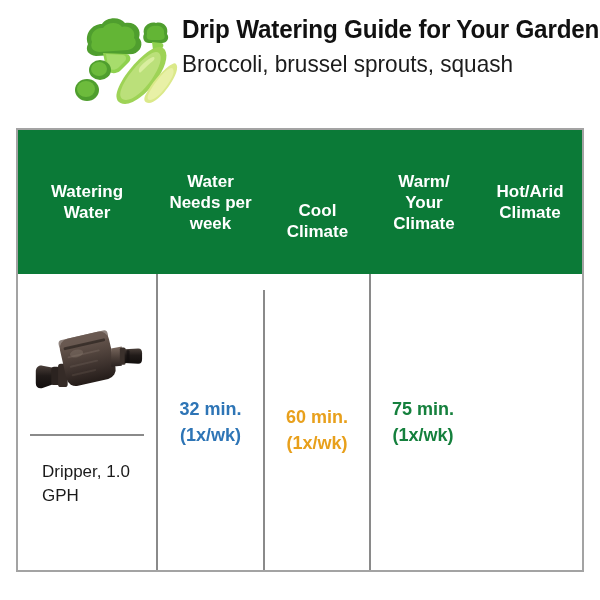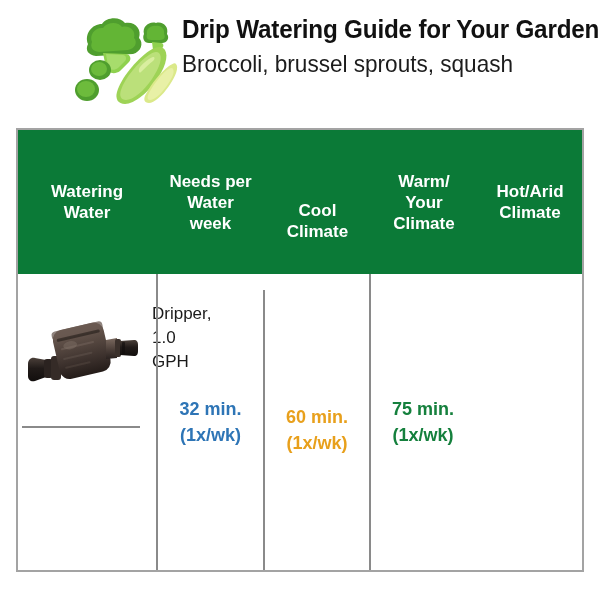--- a/index.html
+++ b/index.html
@@ -124,24 +124,24 @@
     display: flex;
     flex-direction: column;
     align-items: center;
     justify-content: center;
     text-align: center;
   }
   .bcell + .bcell { border-left: 2px solid #8a8a8a; }
 
   
   #device-cell {
-    flex-direction: row;
+    flex-direction: column;
     justify-content: flex-start;
     align-items: stretch;
-    padding: 4px;
+    padding: 12px;
   }
 
   #device-image-area {
     height: 148px;
     display: flex;
     align-items: center;
     justify-content: center;
     border-bottom: 2px solid #8a8a8a;
   }
 
@@ -214,22 +214,22 @@
 
     <div class="hcell col-1">
       <div>
         <div>Watering</div>
         <div>Water</div>
       </div>
     </div>
 
     <div class="hcell col-2" style="border-left-color: rgb(11, 122, 55);">
       <div>
+        <div>Water</div>
         <div>Needs per</div>
-        <div>Water</div>
         <div>week</div>
       </div>
     </div>
 
     <div class="hcell col-3" style="border-left-color: rgb(11, 122, 55); margin-top: 37px;">
       <div>
         <div>Cool</div>
         <div>Climate</div>
       </div>
     </div>

